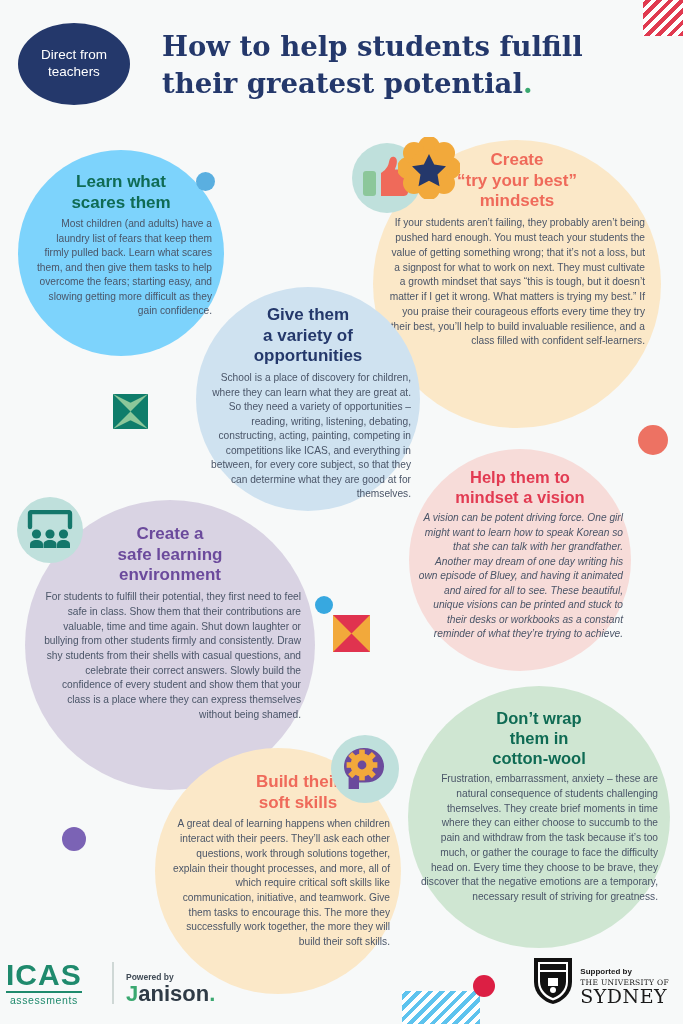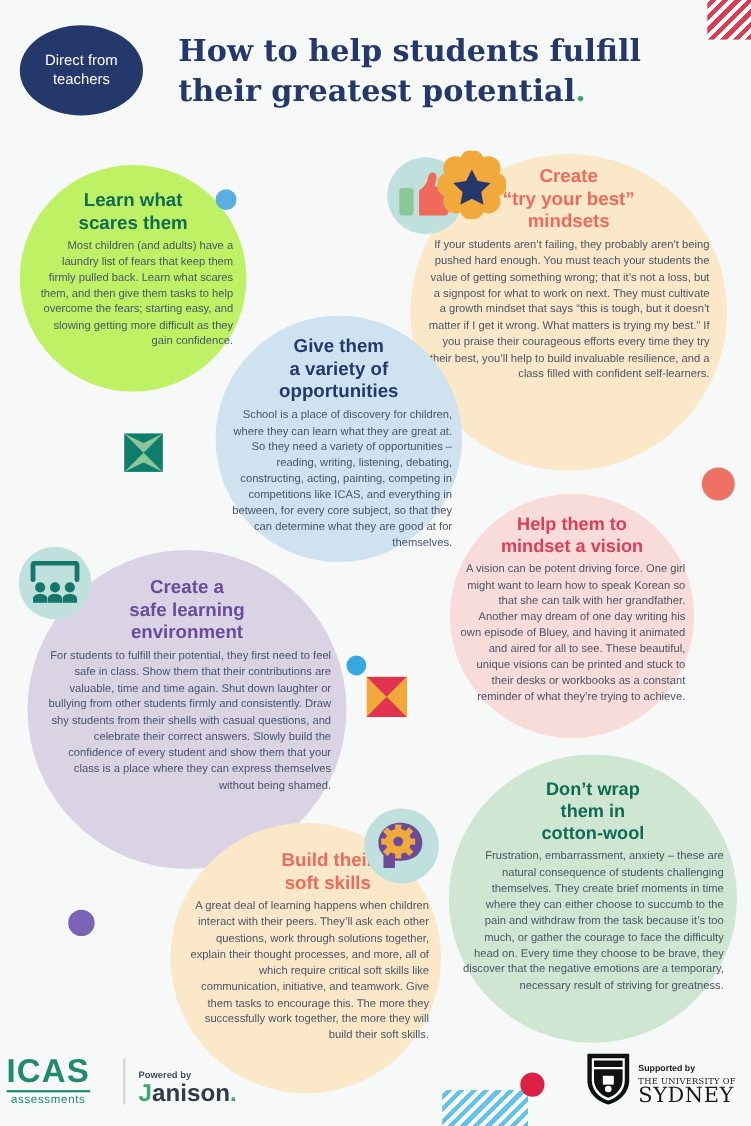--- a/index.html
+++ b/index.html
@@ -50,35 +50,35 @@
   .bubble h2{
     margin:0;font-weight:bold;text-align:center;
     font-family:"Liberation Sans", sans-serif;
   }
   .bubble p{
     margin:4px 0 0 0;text-align:right;color:#4a5568;
     font-family:"Liberation Sans", sans-serif;
   }
 
   
-  #b-scares   {left:18px;  top:150px; width:206px;height:206px; background:#bef264; padding-top:22px;}
+  #b-scares   {left:18px;  top:150px; width:206px;height:206px; background:#7dd3fc; padding-top:22px;}
   #b-scares h2{color:#0f6b54;font-size:17px;line-height:1.22;}
   #b-scares p {font-size:10.2px;line-height:1.42;width:182px;}
 
   #b-mindset  {left:373px; top:140px; width:288px;height:288px; background:#fbe8c8; padding-top:10px; z-index:3;}
   #b-mindset h2{color:#ef6a5a;font-size:17px;line-height:1.22;}
   #b-mindset p {font-size:10.2px;line-height:1.45;width:256px;}
 
   #b-variety  {left:196px; top:287px; width:224px;height:224px; background:#cfe2f0; padding-top:18px; z-index:4;}
   #b-variety h2{color:#24386b;font-size:17px;line-height:1.22;}
   #b-variety p {font-size:10.2px;line-height:1.42;width:206px;}
 
   #b-vision   {left:409px; top:449px; width:222px;height:222px; background:#f7dcd9; padding-top:18px; z-index:3;}
   #b-vision h2{color:#e23b52;font-size:16.5px;line-height:1.22;}
-  #b-vision p {font-size:10.2px;line-height:1.42;width:206px;}
+  #b-vision p {font-size:10.2px;line-height:1.42;width:206px;font-style:italic;}
 
   #b-safe     {left:25px;  top:500px; width:290px;height:290px; background:#d9d3e3; padding-top:24px; z-index:3;}
   #b-safe h2  {color:#6b4a9c;font-size:17px;line-height:1.22;}
   #b-safe p   {font-size:10.2px;line-height:1.44;width:262px;}
 
   #b-cotton   {left:408px; top:686px; width:262px;height:262px; background:#cfe6d2; padding-top:22px; z-index:3;}
   #b-cotton h2{color:#0f6b54;font-size:16.5px;line-height:1.22;}
   #b-cotton p {font-size:10.2px;line-height:1.44;width:238px;}
 
   #b-soft     {left:155px; top:748px; width:246px;height:246px; background:#fbe8c8; padding-top:24px; z-index:4;}

